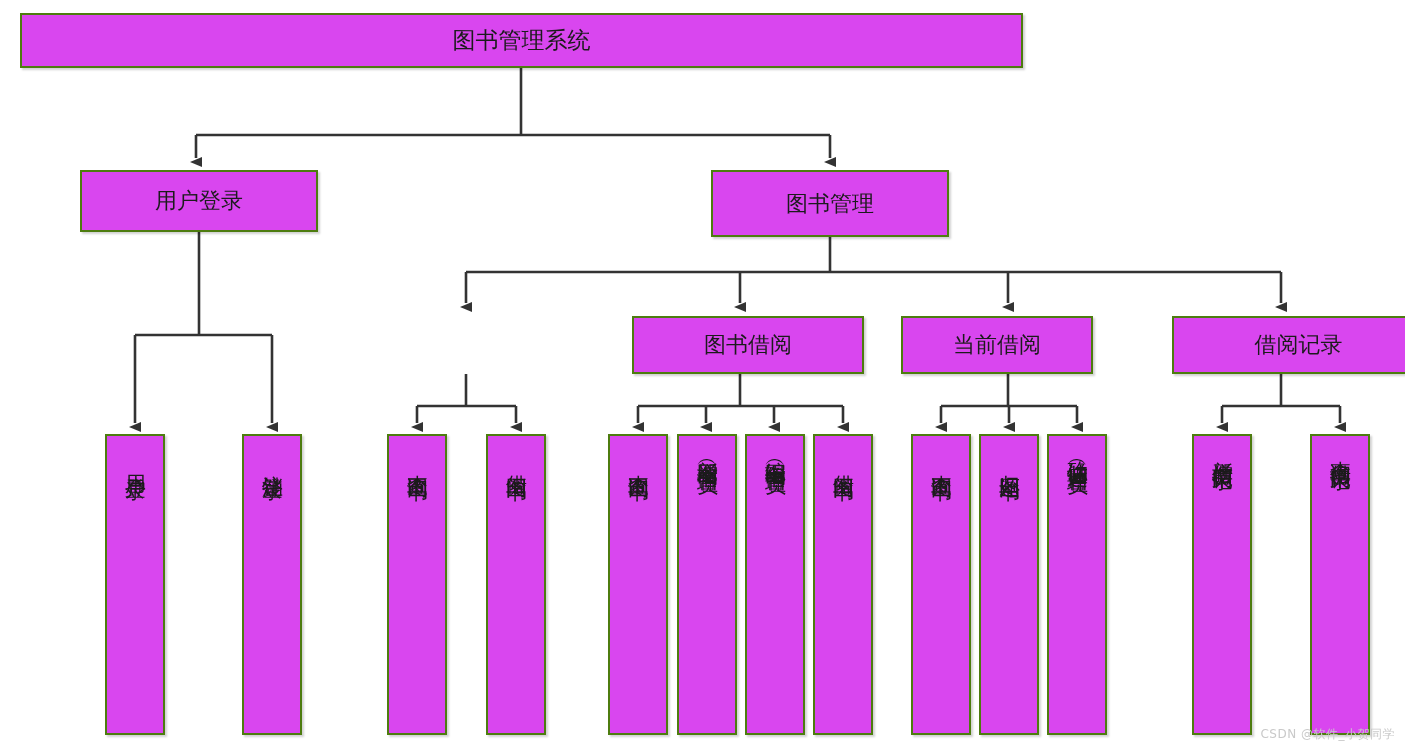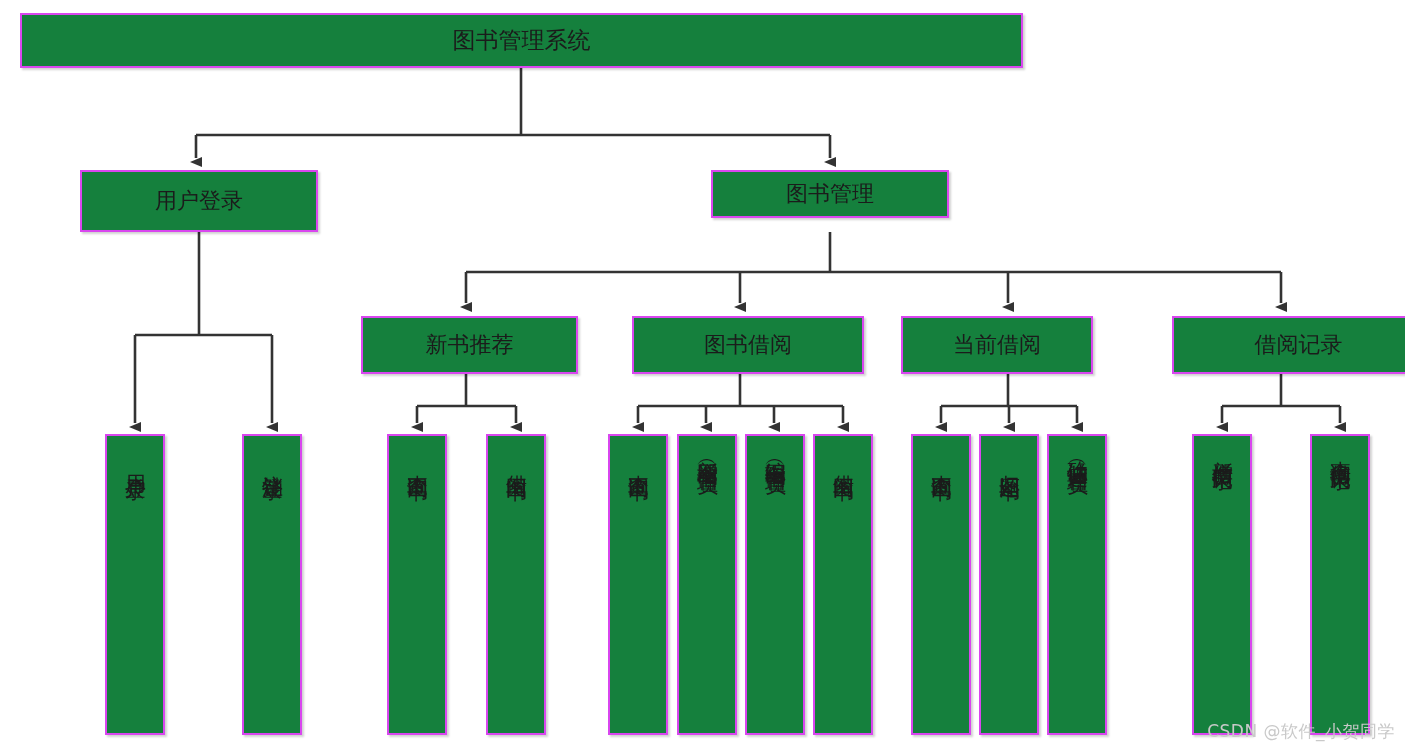--- a/index.html
+++ b/index.html
@@ -22,22 +22,22 @@
     position: absolute;
     left: 0;
     top: 0;
     width: 1405px;
     height: 747px;
     pointer-events: none;
   }
   .node {
     position: absolute;
     box-sizing: border-box;
-    background: #15803d;
-    border: 2px solid #d946ef;
+    background: #d946ef;
+    border: 2px solid #4d7c0f;
     box-shadow: 2px 2px 2px rgba(0,0,0,0.18);
     display: flex;
     align-items: center;
     justify-content: center;
     color: #1b1b1b;
   }
   .node-label {
     display: block;
     text-align: center;
     line-height: 1.15;
@@ -63,21 +63,21 @@
     line-height: 1;
     white-space: nowrap;
   }
   .node.leaf.tall-text {
     padding-top: 8px;
   }
   #watermark {
     position: absolute;
     right: 10px;
     bottom: 4px;
-    font-size: 17px;
+    font-size: 12px;
     color: #c9c9c9;
     letter-spacing: 0.5px;
     white-space: nowrap;
     user-select: none;
     text-align: right;
   }
 </style>
 </head>
 <body>
 
@@ -134,27 +134,24 @@
   </svg>
 
   <div class="node level-root" style="left:20px; top:13px; width:1003px; height:55px;">
     <span class="node-label">图书管理系统</span>
   </div>
 
   <div class="node level-1" style="left:80px; top:170px; width:238px; height:62px;">
     <span class="node-label">用户登录</span>
   </div>
 
-  <div class="node level-1" style="left:711px; top:170px; width:238px; height:48px;">
+  <div class="node level-1" style="left:711px; top:170px; width:238px; height:67px;">
     <span class="node-label">图书管理</span>
   </div>
 
-  <div class="node level-2" style="left:361px; top:316px; width:217px; height:58px;">
-    <span class="node-label">新书推荐</span>
-  </div>
 
   <div class="node level-2" style="left:632px; top:316px; width:232px; height:58px;">
     <span class="node-label">图书借阅</span>
   </div>
 
   <div class="node level-2" style="left:901px; top:316px; width:192px; height:58px;">
     <span class="node-label">当前借阅</span>
   </div>
 
   <div class="node level-2" style="left:1172px; top:316px; width:253px; height:58px;">

